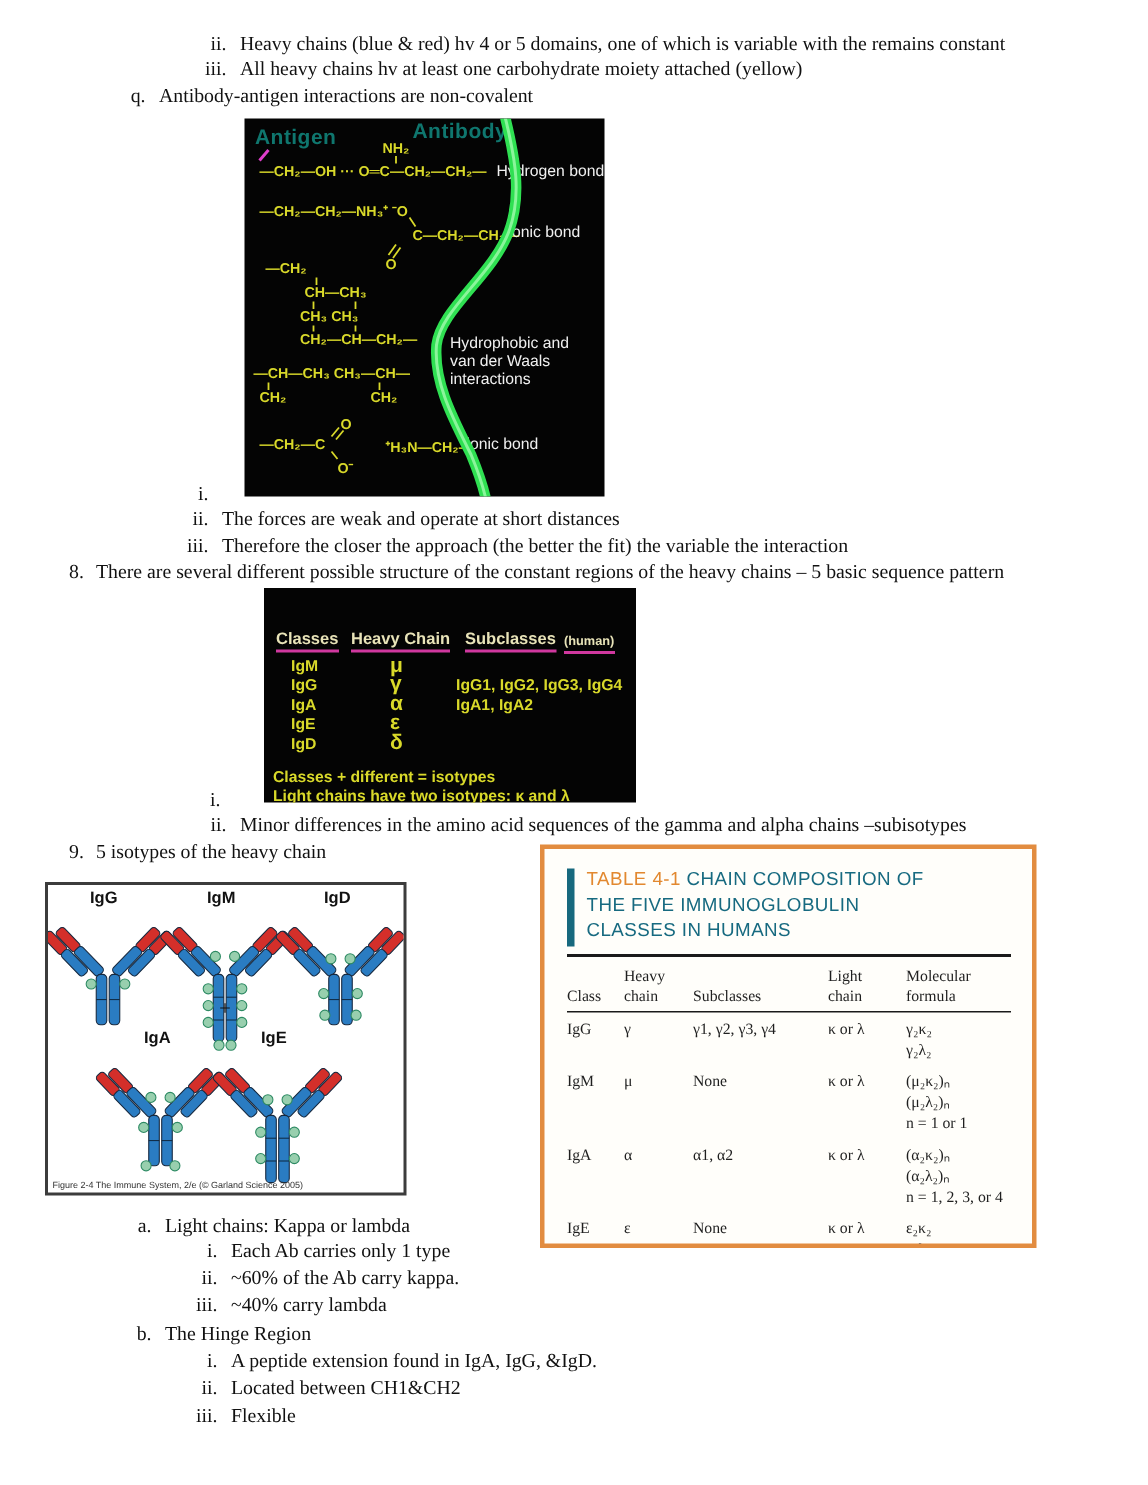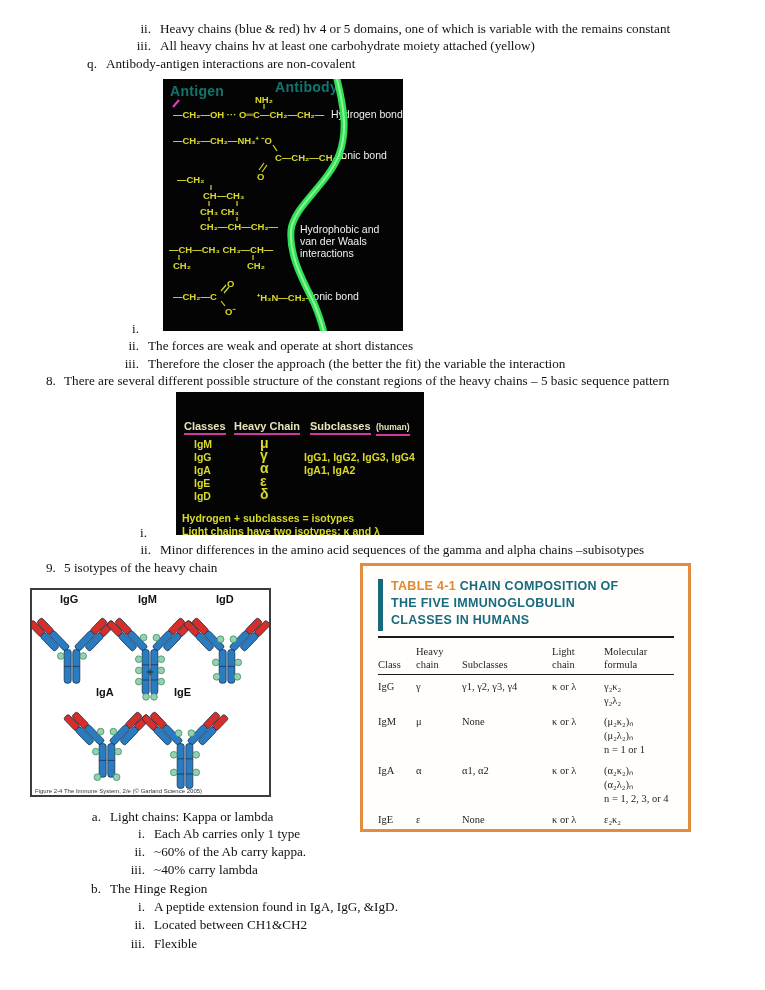--- a/index.html
+++ b/index.html
@@ -39,21 +39,21 @@
   .red  { fill: #d42f2a; stroke: #17293f; stroke-width: .9; }
   .blue { fill: #2a7cc2; stroke: #17293f; stroke-width: .9; }
   .sep  { stroke: #0e2438; stroke-width: .8; }
   .carb { fill: #98cfae; stroke: #2d8a63; stroke-width: .9; }
 
   
   #t41 { position: absolute; left: 360px; top: 563px; width: 331px; height: 269px;
          border: 3px solid #e28c40; background: #fffefa; padding: 12px 14px 0 15px; overflow: hidden; }
   .t41-head { display: flex; }
   .t41-bar { width: 5px; height: 52px; background: #17697e; margin-right: 8px; flex: none; margin-top: 1px; }
-  .t41-title { font-family: "Liberation Sans", sans-serif; font-weight: bold; font-size: 12.5px; line-height: 17px;
+  .t41-title { font-family: "Liberation Sans", sans-serif; font-weight: normal; font-size: 12.5px; line-height: 17px;
                color: #176a80; letter-spacing: .3px; width: 240px; }
   .t41-tag { color: #e2882f; }
   .t41-rule { height: 2px; background: #1a1a1a; margin: 5px 0 7px 0; }
   .t41-grid { display: grid; grid-template-columns: 38px 46px 90px 52px auto; font-size: 10.5px; color: #1f1f1f; }
   .t41-grid .hc { white-space: pre; align-self: end; padding-bottom: 3px; border-bottom: 1.4px solid #1a1a1a; line-height: 13px; }
   .t41-grid .c  { white-space: pre; padding: 5px 0 2px 0; line-height: 14px; }
 </style>
 </head>
 <body>
 
@@ -149,21 +149,21 @@
     <span class="abs f2y" style="left:18px;top:35px">IgG</span>
     <span class="abs f2g" style="left:84px;top:34px">γ</span>
     <span class="abs f2y" style="left:128px;top:35px">IgG1, IgG2, IgG3, IgG4</span>
     <span class="abs f2y" style="left:18px;top:48px">IgA</span>
     <span class="abs f2g" style="left:84px;top:47px">α</span>
     <span class="abs f2y" style="left:128px;top:48px">IgA1, IgA2</span>
     <span class="abs f2y" style="left:18px;top:61px">IgE</span>
     <span class="abs f2g" style="left:84px;top:60px">ε</span>
     <span class="abs f2y" style="left:18px;top:74px">IgD</span>
     <span class="abs f2g" style="left:84px;top:73px">δ</span>
-    <span class="abs f2n" style="left:6px;top:96px">Hydrogen + subclasses = isotypes</span>
+    <span class="abs f2n" style="left:6px;top:96px">Classes + different = isotypes</span>
     <span class="abs f2n" style="left:6px;top:109px">Light chains have two isotypes:  κ and λ</span>
     <span class="abs f2n f2nu" style="left:6px;top:122px">Each isotype is encoded by a separate gene</span>
   </div>
 
   <div class="ol" style="left:120px;top:524px">
       <span class="m" style="width:36px">i.</span>
       <span></span>
     </div>
   <div class="ol" style="left:120px;top:541px">
       <span class="m" style="width:40px">ii.</span>

